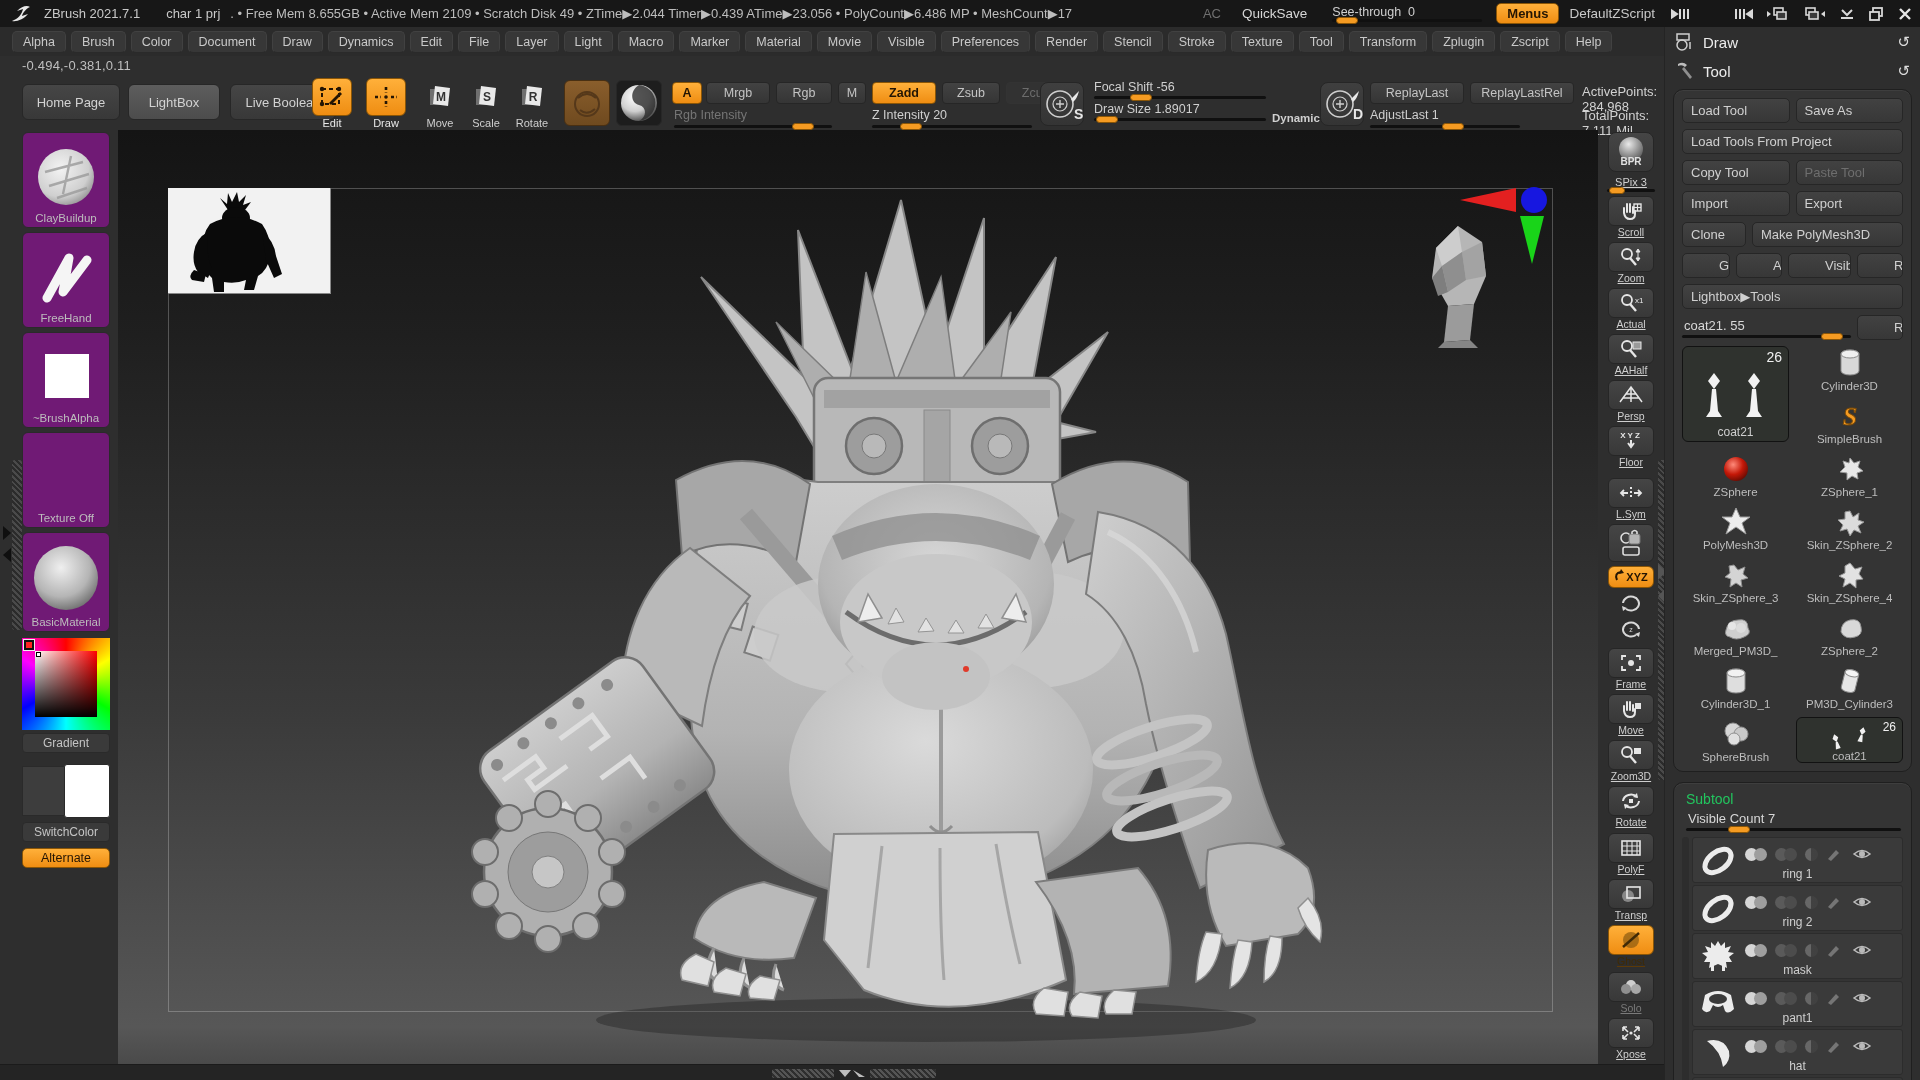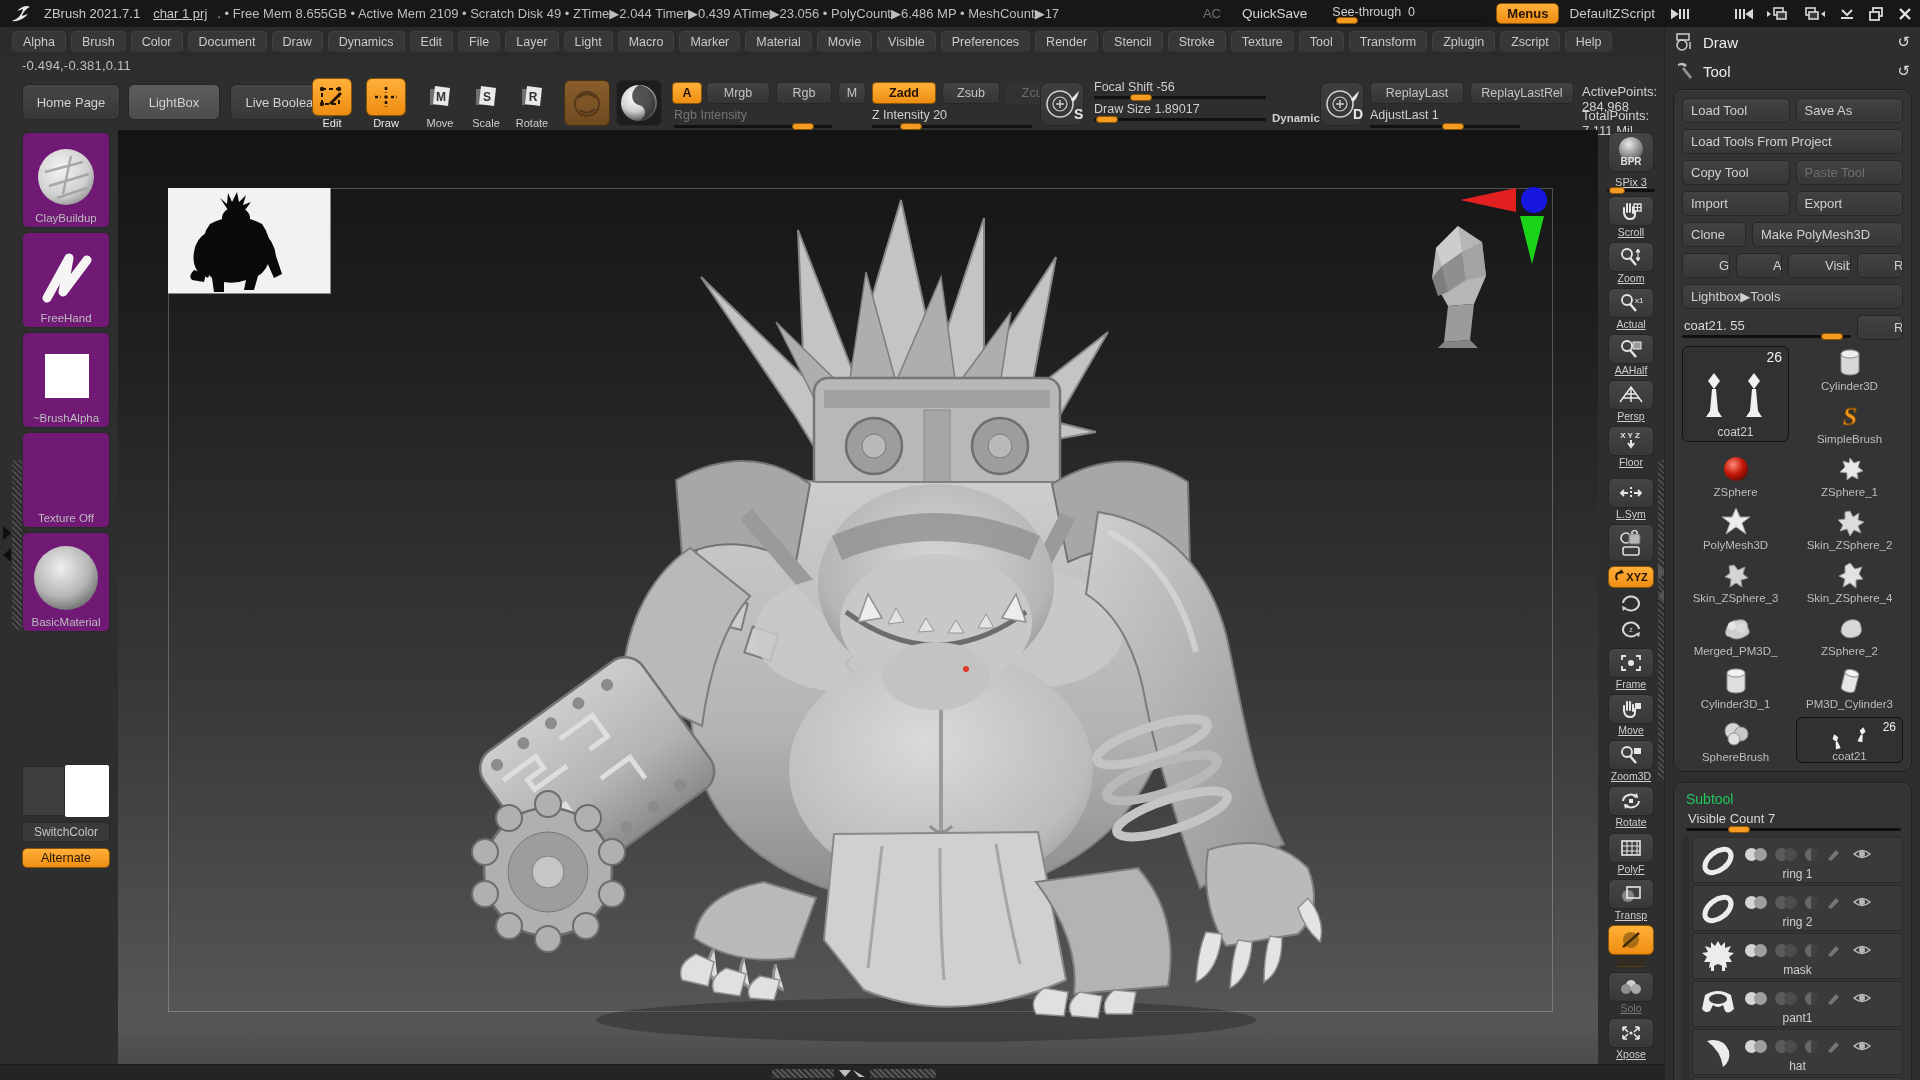--- a/index.html
+++ b/index.html
@@ -98,21 +98,21 @@
 </head>
 <body>
 
 <div class="titlebar">
   <span class="zlogo">
     <svg width="24" height="20" viewBox="0 0 24 20">
         <path d="M3,17 C9,15 13,10 14,5 L8,7 C13,2 18,1 21,3 C18,4 14,8 13,12 L19,10 C15,15 8,18 3,17 Z" fill="#e8e8e8"></path>
       </svg>
   </span>
   <span>ZBrush 2021.7.1</span>
-  <span style="margin-left:3px;text-decoration:underline;">char 1 prj</span>
+  <span style="margin-left:16px;">char 1 prj</span>
   <span class="stats">. • Free Mem 8.655GB • Active Mem 2109 • Scratch Disk 49 • ZTime▶2.044 Timer▶0.439 ATime▶23.056 • PolyCount▶6.486 MP • MeshCount▶17</span>
   <span style="flex:1;"></span>
   <span class="tb-dim">AC</span>
   <span class="pill-btn" style="background:transparent;border-color:transparent;font-size:13.5px;">QuickSave</span>
   <span class="seethrough">
     <span class="lbl"><span>See-through</span>&nbsp;&nbsp;<span>0</span></span>
     <span class="track" style="width:150px;">
         <span class="knob" style="left:4px;"></span>
       </span>
   </span>
@@ -356,20 +356,28 @@
       <defs>
           <radialGradient id="basg" cx="42%" cy="34%" r="75%">
             <stop offset="0%" stop-color="#efefef"></stop>
             <stop offset="60%" stop-color="#b5b5b5"></stop>
             <stop offset="100%" stop-color="#5e5e5e"></stop>
           </radialGradient>
         </defs>
       <circle cx="36" cy="36" r="32" fill="url(#basg)"></circle>
     </svg>
     <span class="tl">BasicMaterial</span>
+  </div>
+  <div class="abs" style="left:22px;top:508px;width:88px;">
+    <div style="width:88px;height:92px;background:conic-gradient(from 0deg,#ff0000,#ffff00,#00ff00,#00ffff,#0000ff,#ff00ff,#ff0000);position:relative;">
+      <div style="position:absolute;left:13px;top:13px;width:62px;height:66px;background:linear-gradient(to top,rgba(0,0,0,1),rgba(0,0,0,0)),linear-gradient(to right,#ffffff,#ff0000);"></div>
+      <div style="position:absolute;left:2px;top:2px;width:10px;height:10px;background:#ff2222;border:2px solid #111;outline:1px solid #eee;"></div>
+      <div style="position:absolute;left:14px;top:14px;width:5px;height:5px;background:#fff;border:1px solid #000;"></div>
+    </div>
+    <div class="tl" style="text-align:center;background:#3a3a3a;border:1px solid #2a2a2a;border-radius:4px;margin-top:3px;padding:2px 0;font-size:12px;color:#c4c4c4;">Gradient</div>
   </div>
   <div class="abs" style="left:22px;top:636px;width:88px;">
     <div style="display:flex;">
       <div style="width:44px;height:50px;background:#3d3d3d;border:1px solid #2a2a2a;"></div>
       <div style="width:46px;height:54px;background:#ffffff;border:1px solid #2a2a2a;margin-left:-2px;margin-top:-2px;border-radius:3px;"></div>
     </div>
     <div class="tl" style="text-align:center;background:#3a3a3a;border:1px solid #2a2a2a;border-radius:4px;margin-top:4px;padding:2px 0;font-size:12px;color:#c4c4c4;">SwitchColor</div>
     <button class="orangebtn" style="width:88px;margin-top:6px;padding:2px 0;font-size:12.5px;font-weight:normal;">Alternate</button>
   </div>
   <div class="vscroll" style="left:12px;top:330px;height:170px;"></div>

